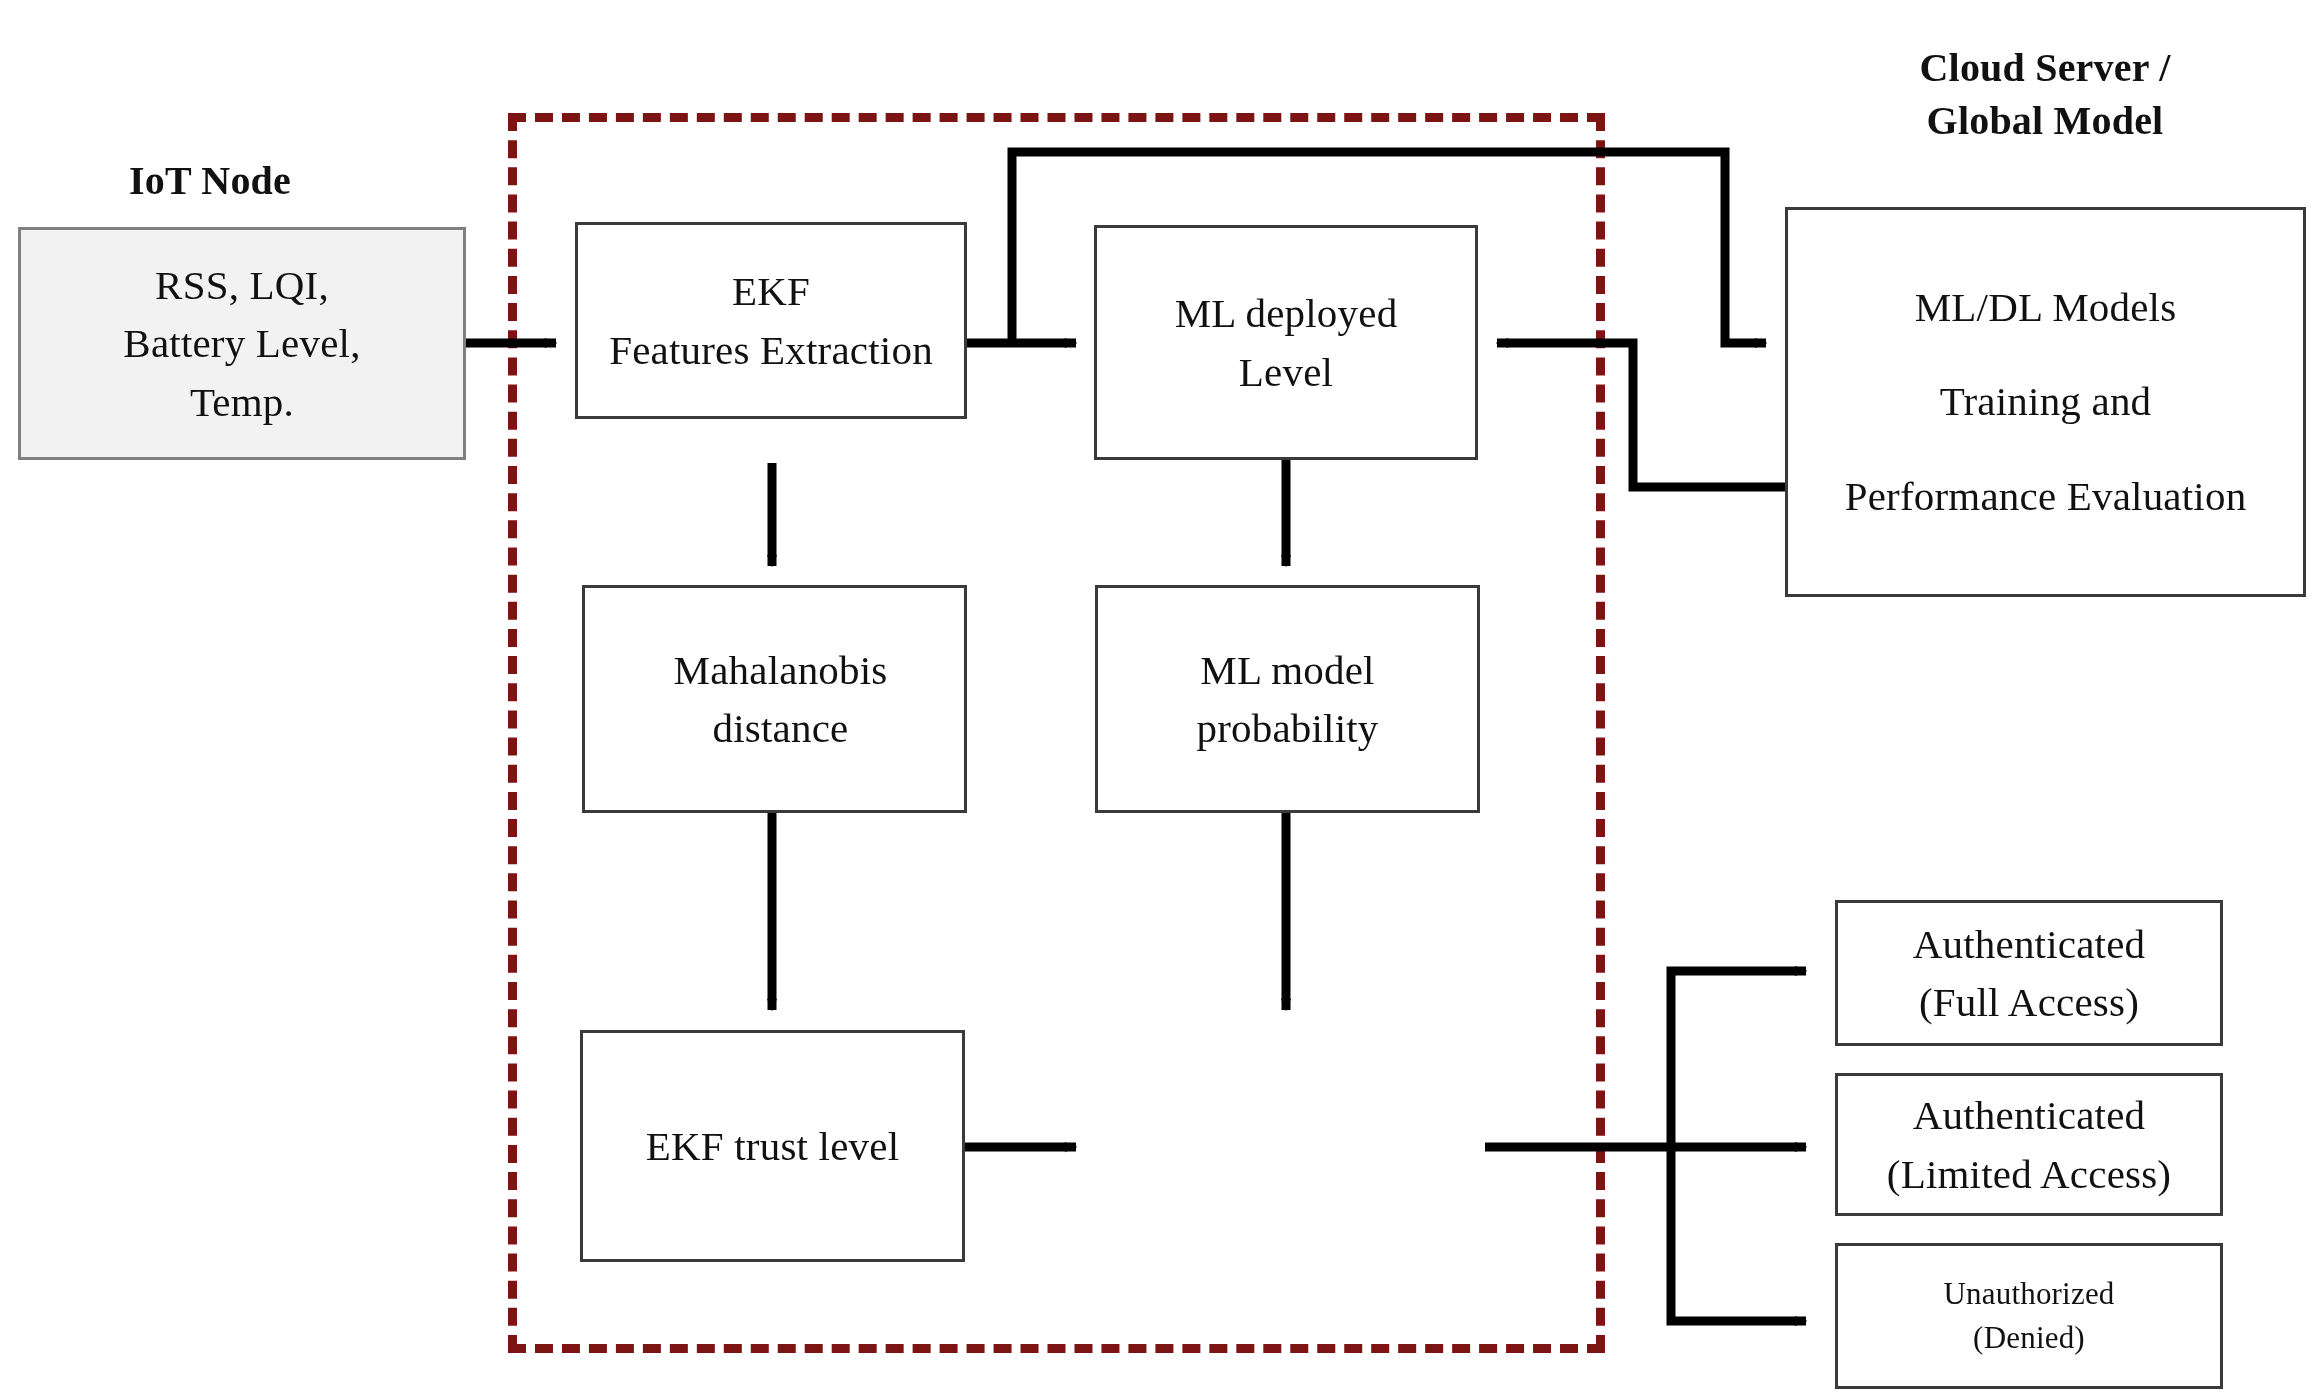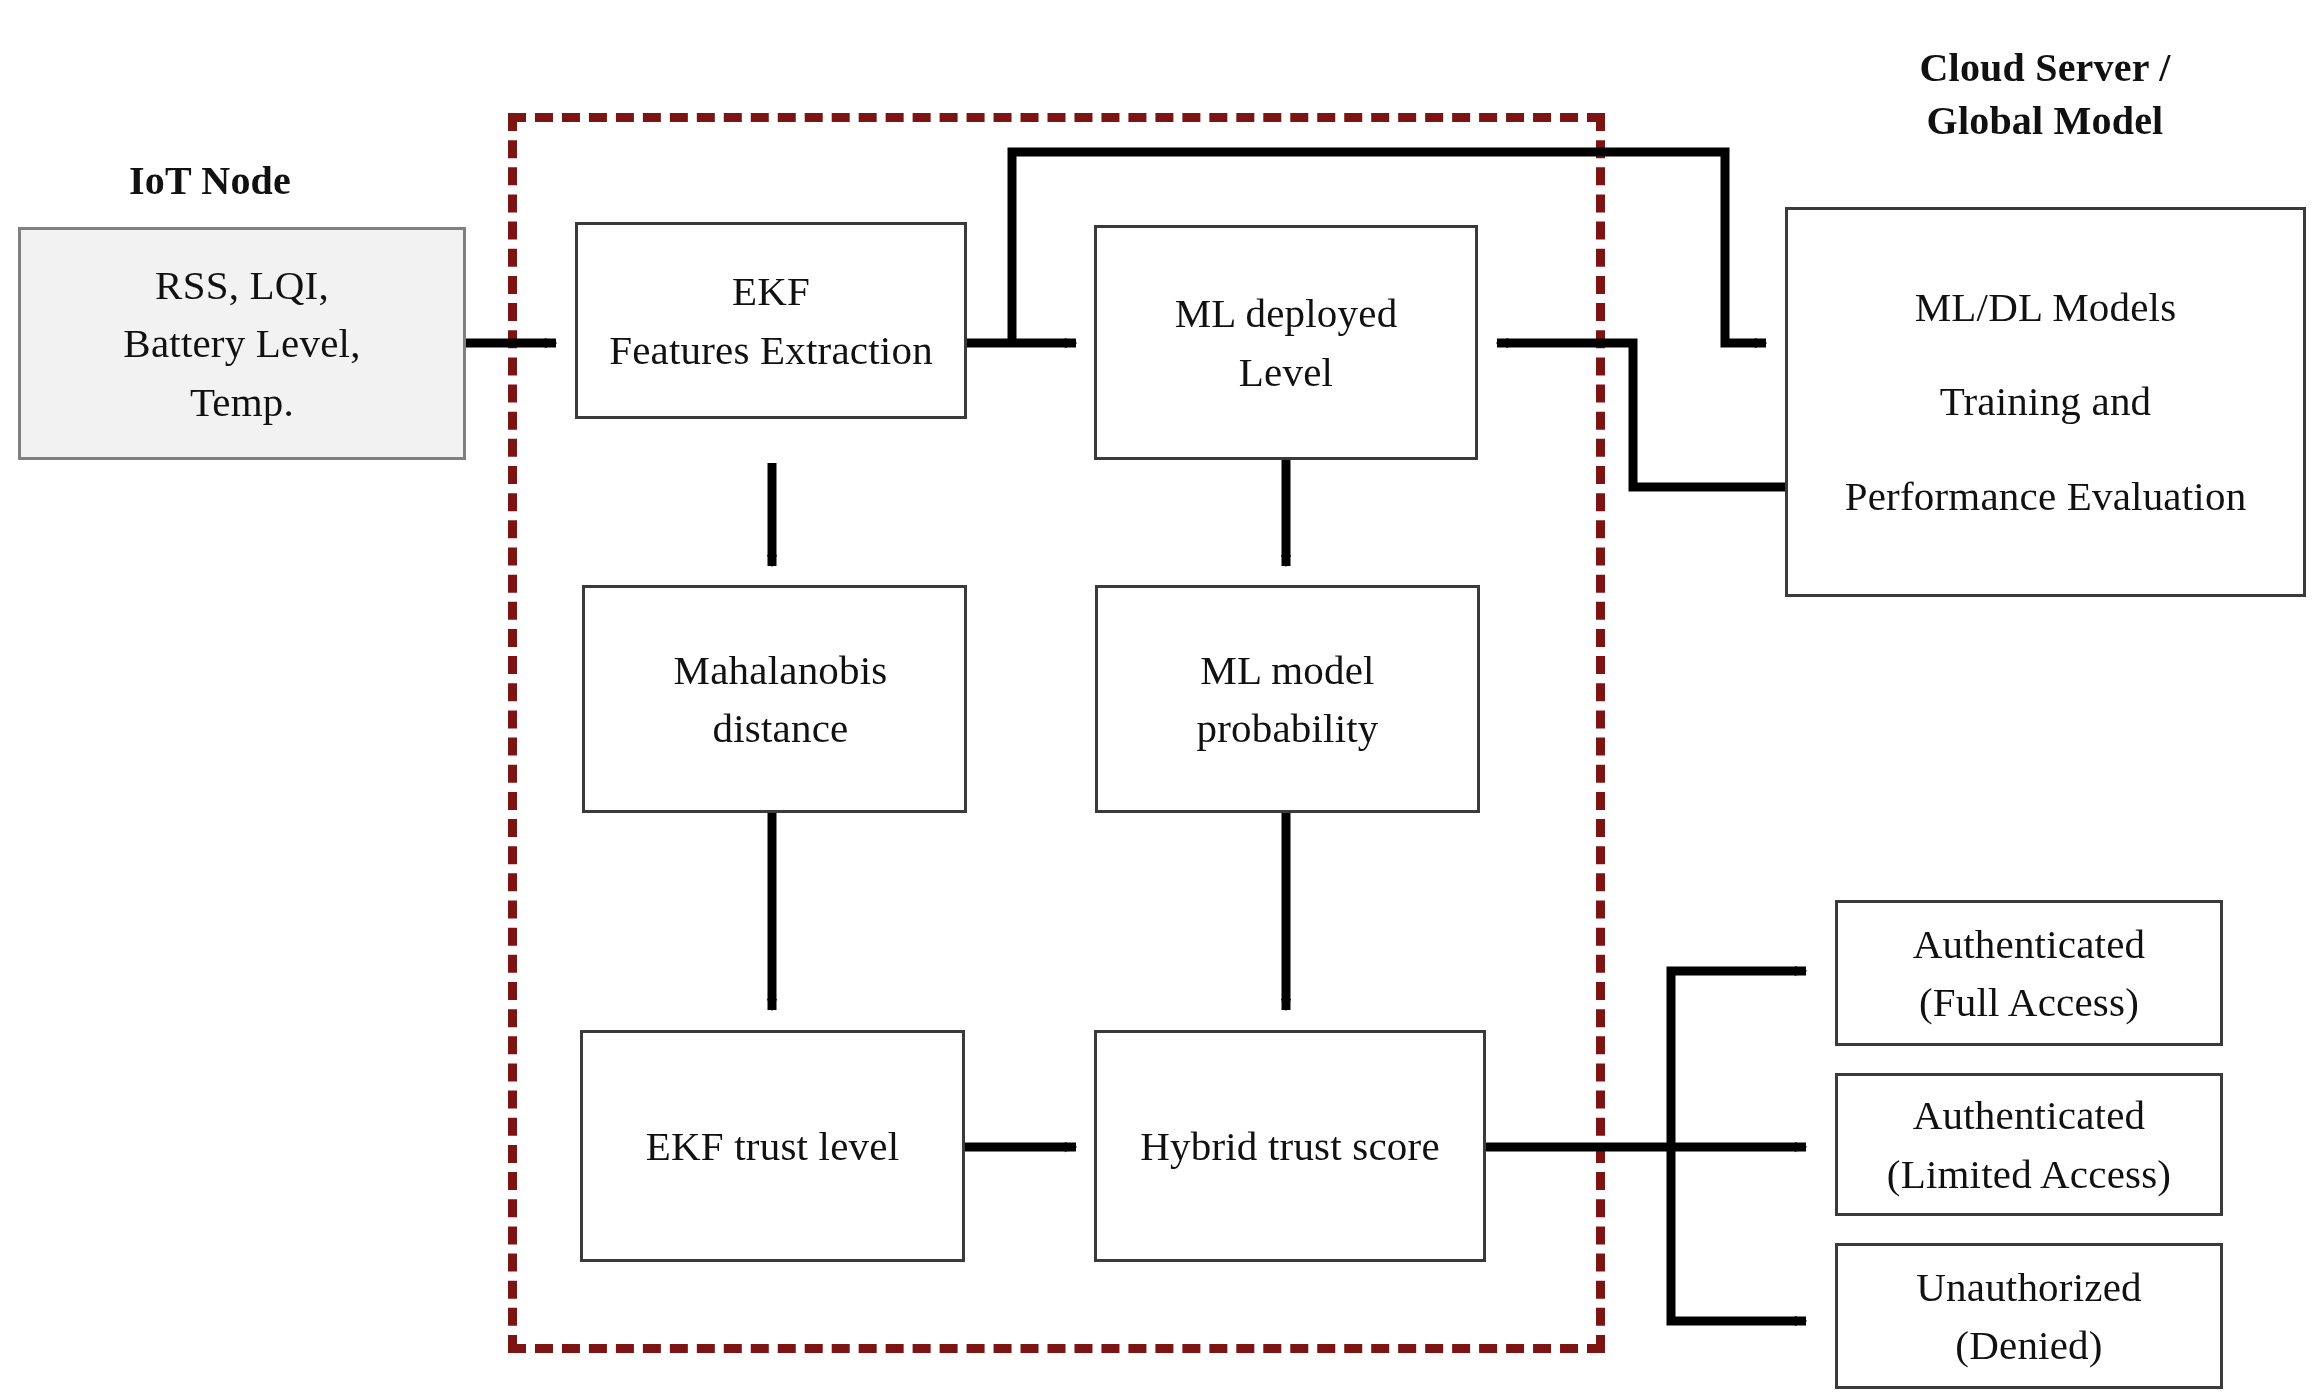--- a/index.html
+++ b/index.html
@@ -123,30 +123,29 @@
 Level</div>
 
   <div class="node-box" style="left:582px; top:585px; width:385px; height:228px; font-size:41px;padding-left:12px;">Mahalanobis
 distance</div>
 
   <div class="node-box" style="left:1095px; top:585px; width:385px; height:228px; font-size:41px;">ML model
 probability</div>
 
   <div class="node-box" style="left:580px; top:1030px; width:385px; height:232px; font-size:41px;">EKF trust level</div>
 
-  <div class="node-box" style="left:1094px; top:1030px; width:392px; height:232px; font-size:41px;">Hybrid trust score</div>
 
   <div class="node-box" style="left:1785px; top:207px; width:521px; height:390px; font-size:41px; line-height:1.15;">ML/DL Models
 
 Training and
 
 Performance Evaluation</div>
 
   <div class="node-box" style="left:1835px; top:900px; width:388px; height:146px; font-size:41px;">Authenticated
 (Full Access)</div>
 
   <div class="node-box" style="left:1835px; top:1073px; width:388px; height:143px; font-size:41px;">Authenticated
 (Limited Access)</div>
 
-  <div class="node-box" style="left:1835px; top:1243px; width:388px; height:146px; font-size:41px;">Unauthorized
+  <div class="node-box" style="left:1835px; top:1243px; width:388px; height:146px; font-size:31px;">Unauthorized
 (Denied)</div>
 
 </div>
 
 </body></html>

